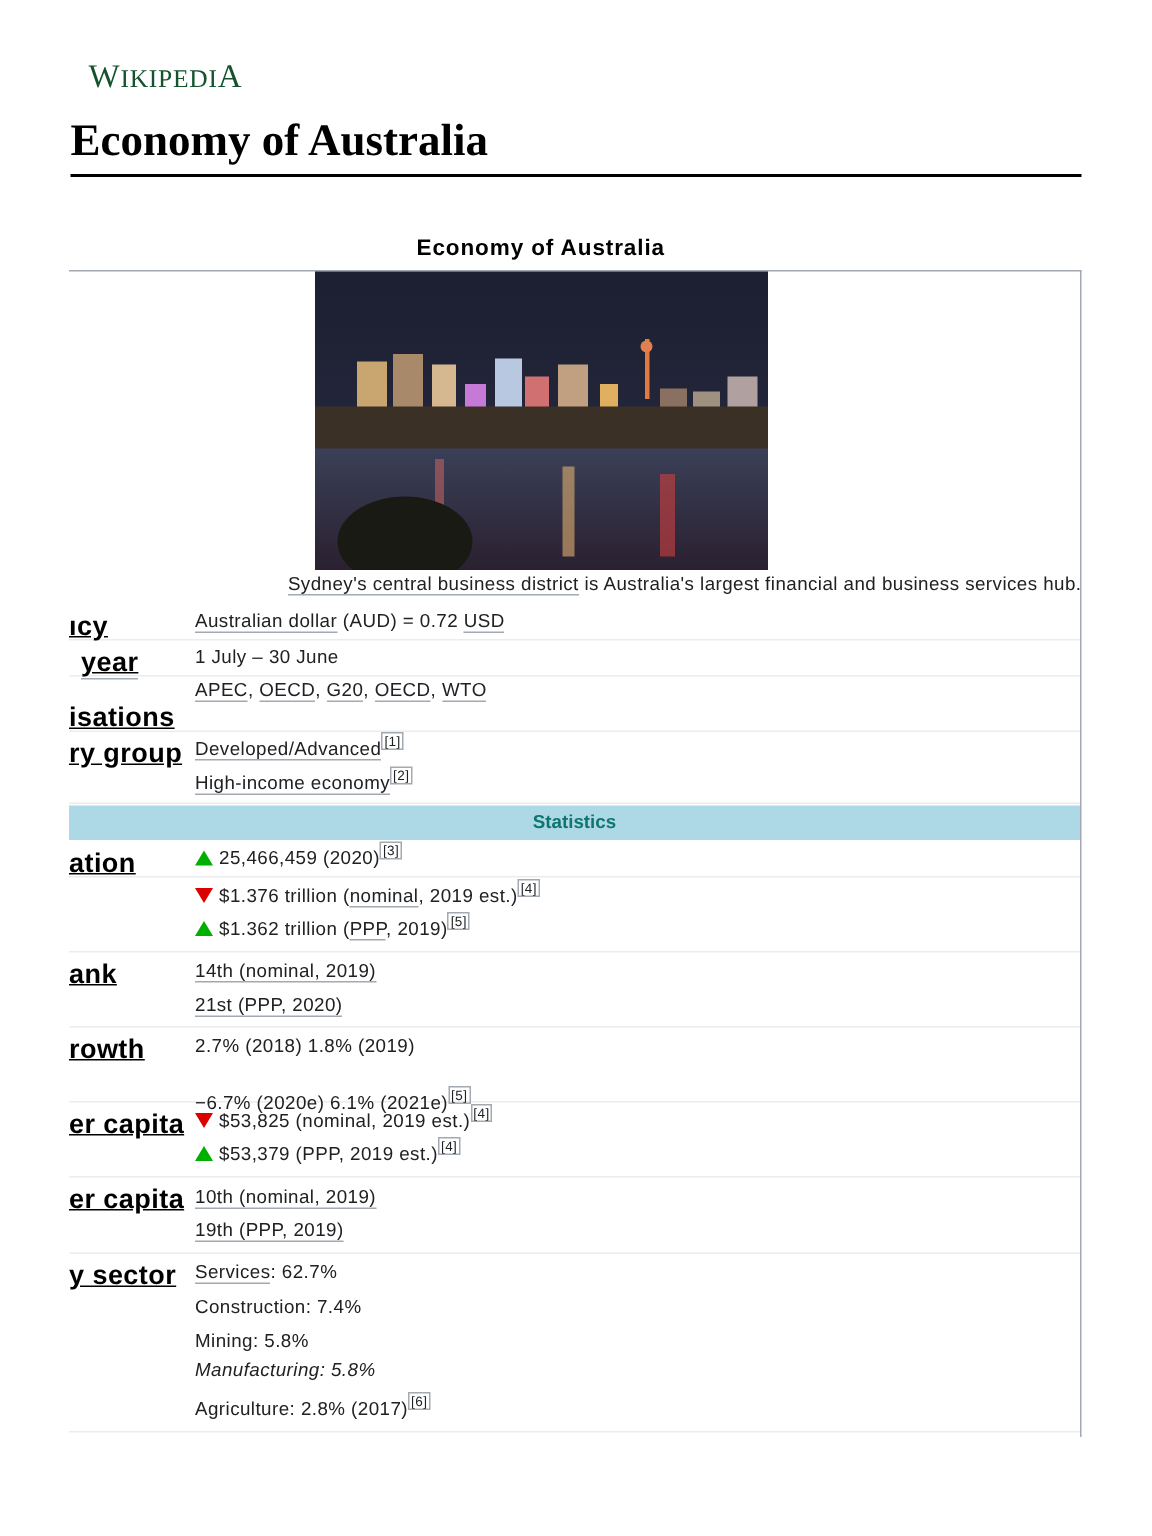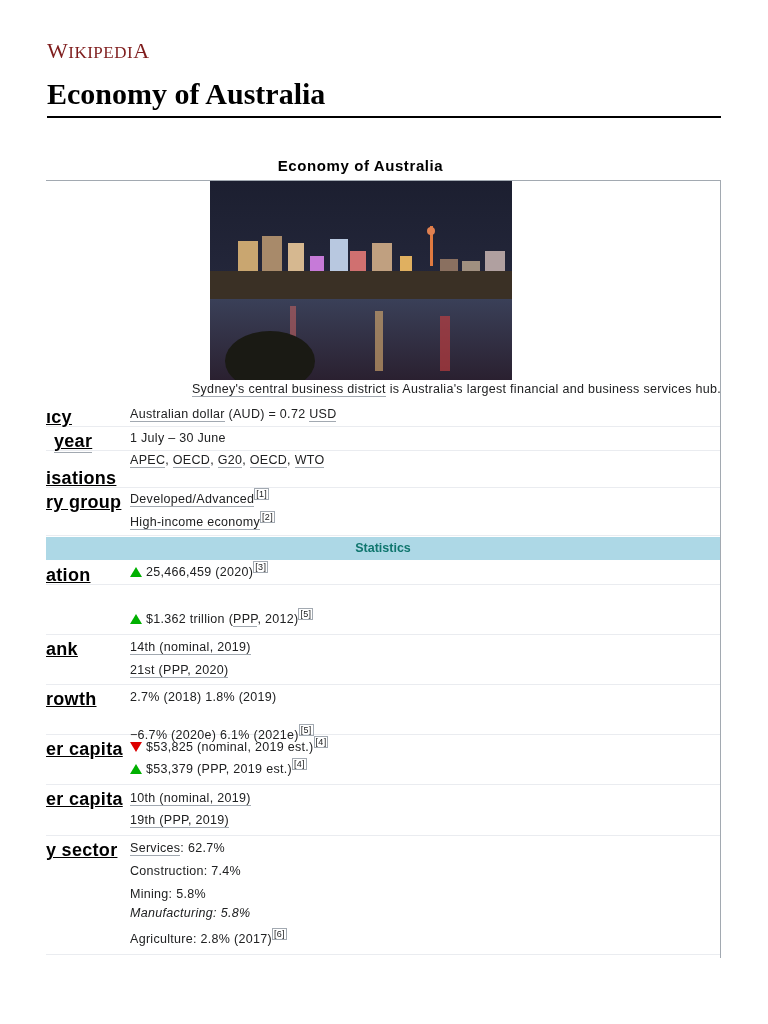--- a/index.html
+++ b/index.html
@@ -1,17 +1,17 @@
 <!DOCTYPE html>
 <html><head>
 <meta charset="utf-8">
 <style>
   html, body { margin:0; padding:0; background:#ffffff; }
   body { width:768px; height:1024px; position:relative; overflow:hidden; font-family:"Liberation Sans", sans-serif; color:#202122; }
-  .wordmark { position:absolute; left:47px; top:38px; font-family:"Liberation Serif", serif; font-size:22px; letter-spacing:0.5px; color:#7f1d1d; }
+  .wordmark { position:absolute; left:59px; top:38px; font-family:"Liberation Serif", serif; font-size:22px; letter-spacing:0.5px; color:#14532d; }
   .wordmark .sc { font-size:17px; }
   .page-title { position:absolute; left:47px; top:77px; font-family:"Liberation Serif", serif; font-weight:bold; font-size:30px; color:#000; margin:0; }
   .title-rule { position:absolute; left:47px; top:116px; width:674px; height:2px; background:#000; }
 
   .infobox-caption { position:absolute; left:0; width:721px; top:157px; text-align:center; font-weight:bold; font-size:15px; letter-spacing:0.6px; color:#000; }
   .infobox { position:absolute; left:46px; top:180px; width:674px; height:777px; border-top:1px solid #a2a9b1; border-right:1px solid #a2a9b1; }
   .photo { position:absolute; left:210px; top:181px; width:302px; height:199px; overflow:hidden; background:#1e2133; }
   .img-caption { position:absolute; left:0; width:721px; top:382px; text-align:right; font-size:12.5px; letter-spacing:0.3px; color:#202122; }
   .link { color:#202122; text-decoration:none; border-bottom:1px solid #a2a9b1; }
   sup { font-size:9px; vertical-align:top; position:relative; top:-3px; }
@@ -95,21 +95,22 @@
 </div>
 
 <div class="section">Statistics</div>
 
 <div class="row" style="top:560px;height:24px;">
   <span class="lab" style="top:5px;">ation</span>
   <span class="line" style="top:5px;"><span class="up"></span><span>25,466,459 (2020)</span><sup><span class="ref">[3]</span></sup></span>
 </div>
 
 <div class="row" style="top:584px;height:50px;">
-  <span class="line" style="top:28px;"><span class="up"></span><span>$1.362 trillion (</span><a class="link">PPP</a><span>, 2012)</span><sup><span class="ref">[5]</span></sup></span>
+  <span class="line" style="top:6px;"><span class="down"></span><span>$1.376 trillion (</span><a class="link">nominal</a><span>, 2019 est.)</span><sup><span class="ref">[4]</span></sup></span>
+  <span class="line" style="top:28px;"><span class="up"></span><span>$1.362 trillion (</span><a class="link">PPP</a><span>, 2019)</span><sup><span class="ref">[5]</span></sup></span>
 </div>
 
 <div class="row" style="top:634px;height:50px;">
   <span class="lab" style="top:5px;">ank</span>
   <a class="line link" style="top:6px;">14th (nominal, 2019)</a>
   <a class="line link" style="top:29px;">21st (PPP, 2020)</a>
 </div>
 
 <div class="row" style="top:684px;height:50px;">
   <span class="lab" style="top:5px;">rowth</span>

